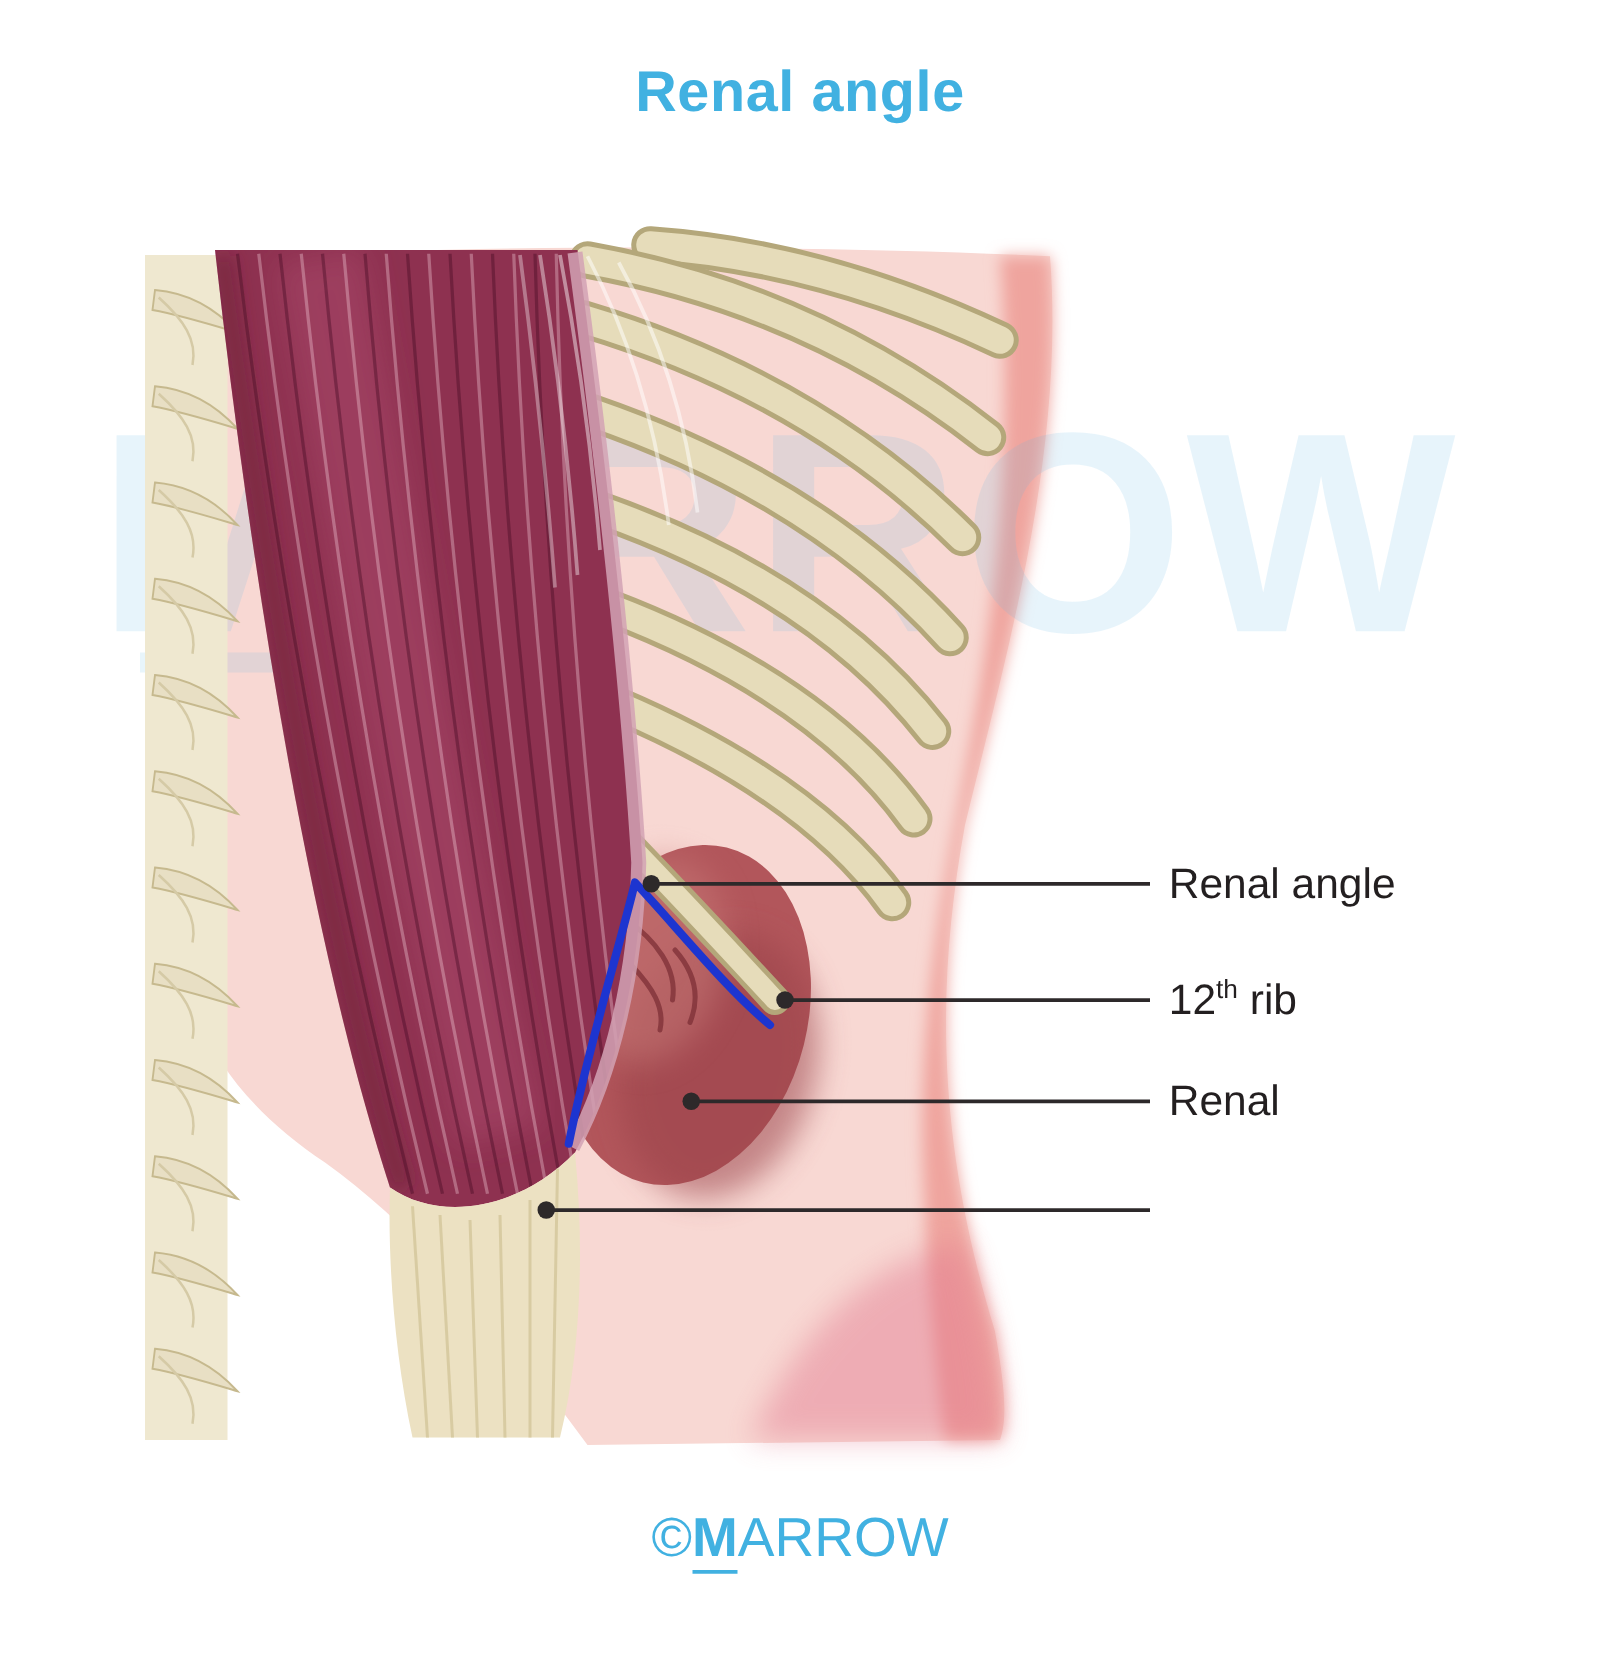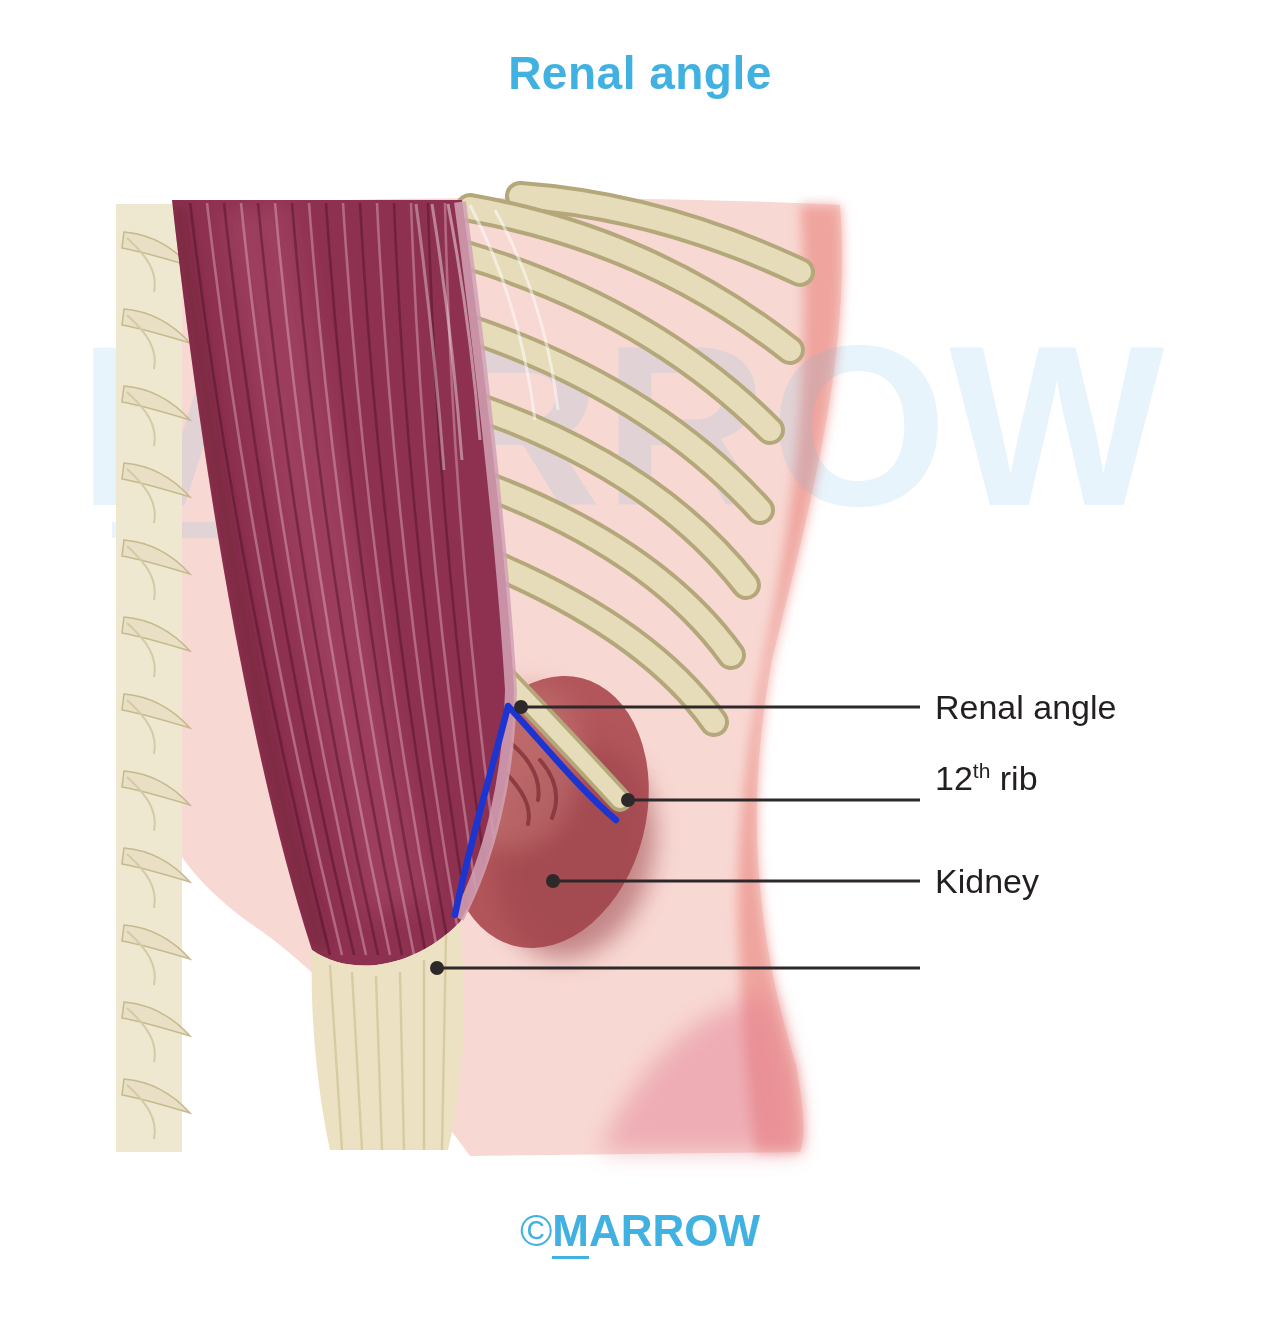--- a/index.html
+++ b/index.html
@@ -4,27 +4,27 @@
 <style>
   * { margin:0; padding:0; box-sizing:border-box; }
   body { font-family:"Liberation Sans", sans-serif; background:#fff; }
   .page { position:relative; width:1280px; height:1324px; background:#fff; overflow:hidden; }
   .title { position:absolute; top:46px; left:0; width:100%; text-align:center;
            font-size:46px; font-weight:700; color:var(--title_blue,#41b1e1); letter-spacing:.5px; }
   .art { position:absolute; left:0; top:0; width:1280px; height:1324px; }
   .label { position:absolute; left:935px; font-size:34px; color:var(--label_text,#231f20);
            line-height:42px; white-space:nowrap; }
   .label sup { font-size:21px; vertical-align:super; line-height:0; }
-  .l1 { top:686px; } .l2 { top:757px;text-align:right; } .l3 { top:860px; }
+  .l1 { top:686px; } .l2 { top:779px;text-align:right; } .l3 { top:860px; }
   .l4 { top:947px; white-space:normal; width:260px; line-height:45px; }
   .footer { position:absolute; top:1206px; left:0; width:100%; text-align:center;
             font-size:44px; color:var(--title_blue,#41b1e1); }
   .footer .sym { font-weight:400; }
   .footer .bf { font-weight:700; border-bottom:3px solid currentColor; padding-bottom:1px; }
-  .footer .br { font-weight:700;margin-top:12px; }
+  .footer .br { font-weight:400;margin-top:12px; }
 
   
   .wm { font-family:"Liberation Sans", sans-serif; font-size:228px; font-weight:700;
         letter-spacing:2px; fill:var(--watermark_blue,#64b9e6); opacity:.15; }
   .wm-bar { fill:var(--watermark_blue,#64b9e6); opacity:.15; }
   .skin-fill { fill:var(--skin_pink,#f8d8d3); }
   .skin-edge { fill:var(--skin_edge,#efa49e); }
   .bone-out { fill:none; stroke:var(--bone_outline,#b4a77a); stroke-linecap:round; }
   .bone-in  { fill:none; stroke:var(--bone_cream,#e6dcba); stroke-linecap:round; }
   .kidney-fill { fill:var(--kidney_red,#b2565b); }
@@ -188,20 +188,20 @@
     </g>
   </svg>
 
   <div class="label l1">
     <span>Renal angle</span>
   </div>
   <div class="label l2">
     <span>12</span><sup>th</sup><span> rib</span>
   </div>
   <div class="label l3">
-    <span>Kidney</span>
+    <span>Renal</span>
   </div>
 
   <div class="footer">
     <span class="sym">©</span><span class="bf">M</span><span class="br">ARROW</span>
   </div>
 
 </div>
 
 </body></html>

